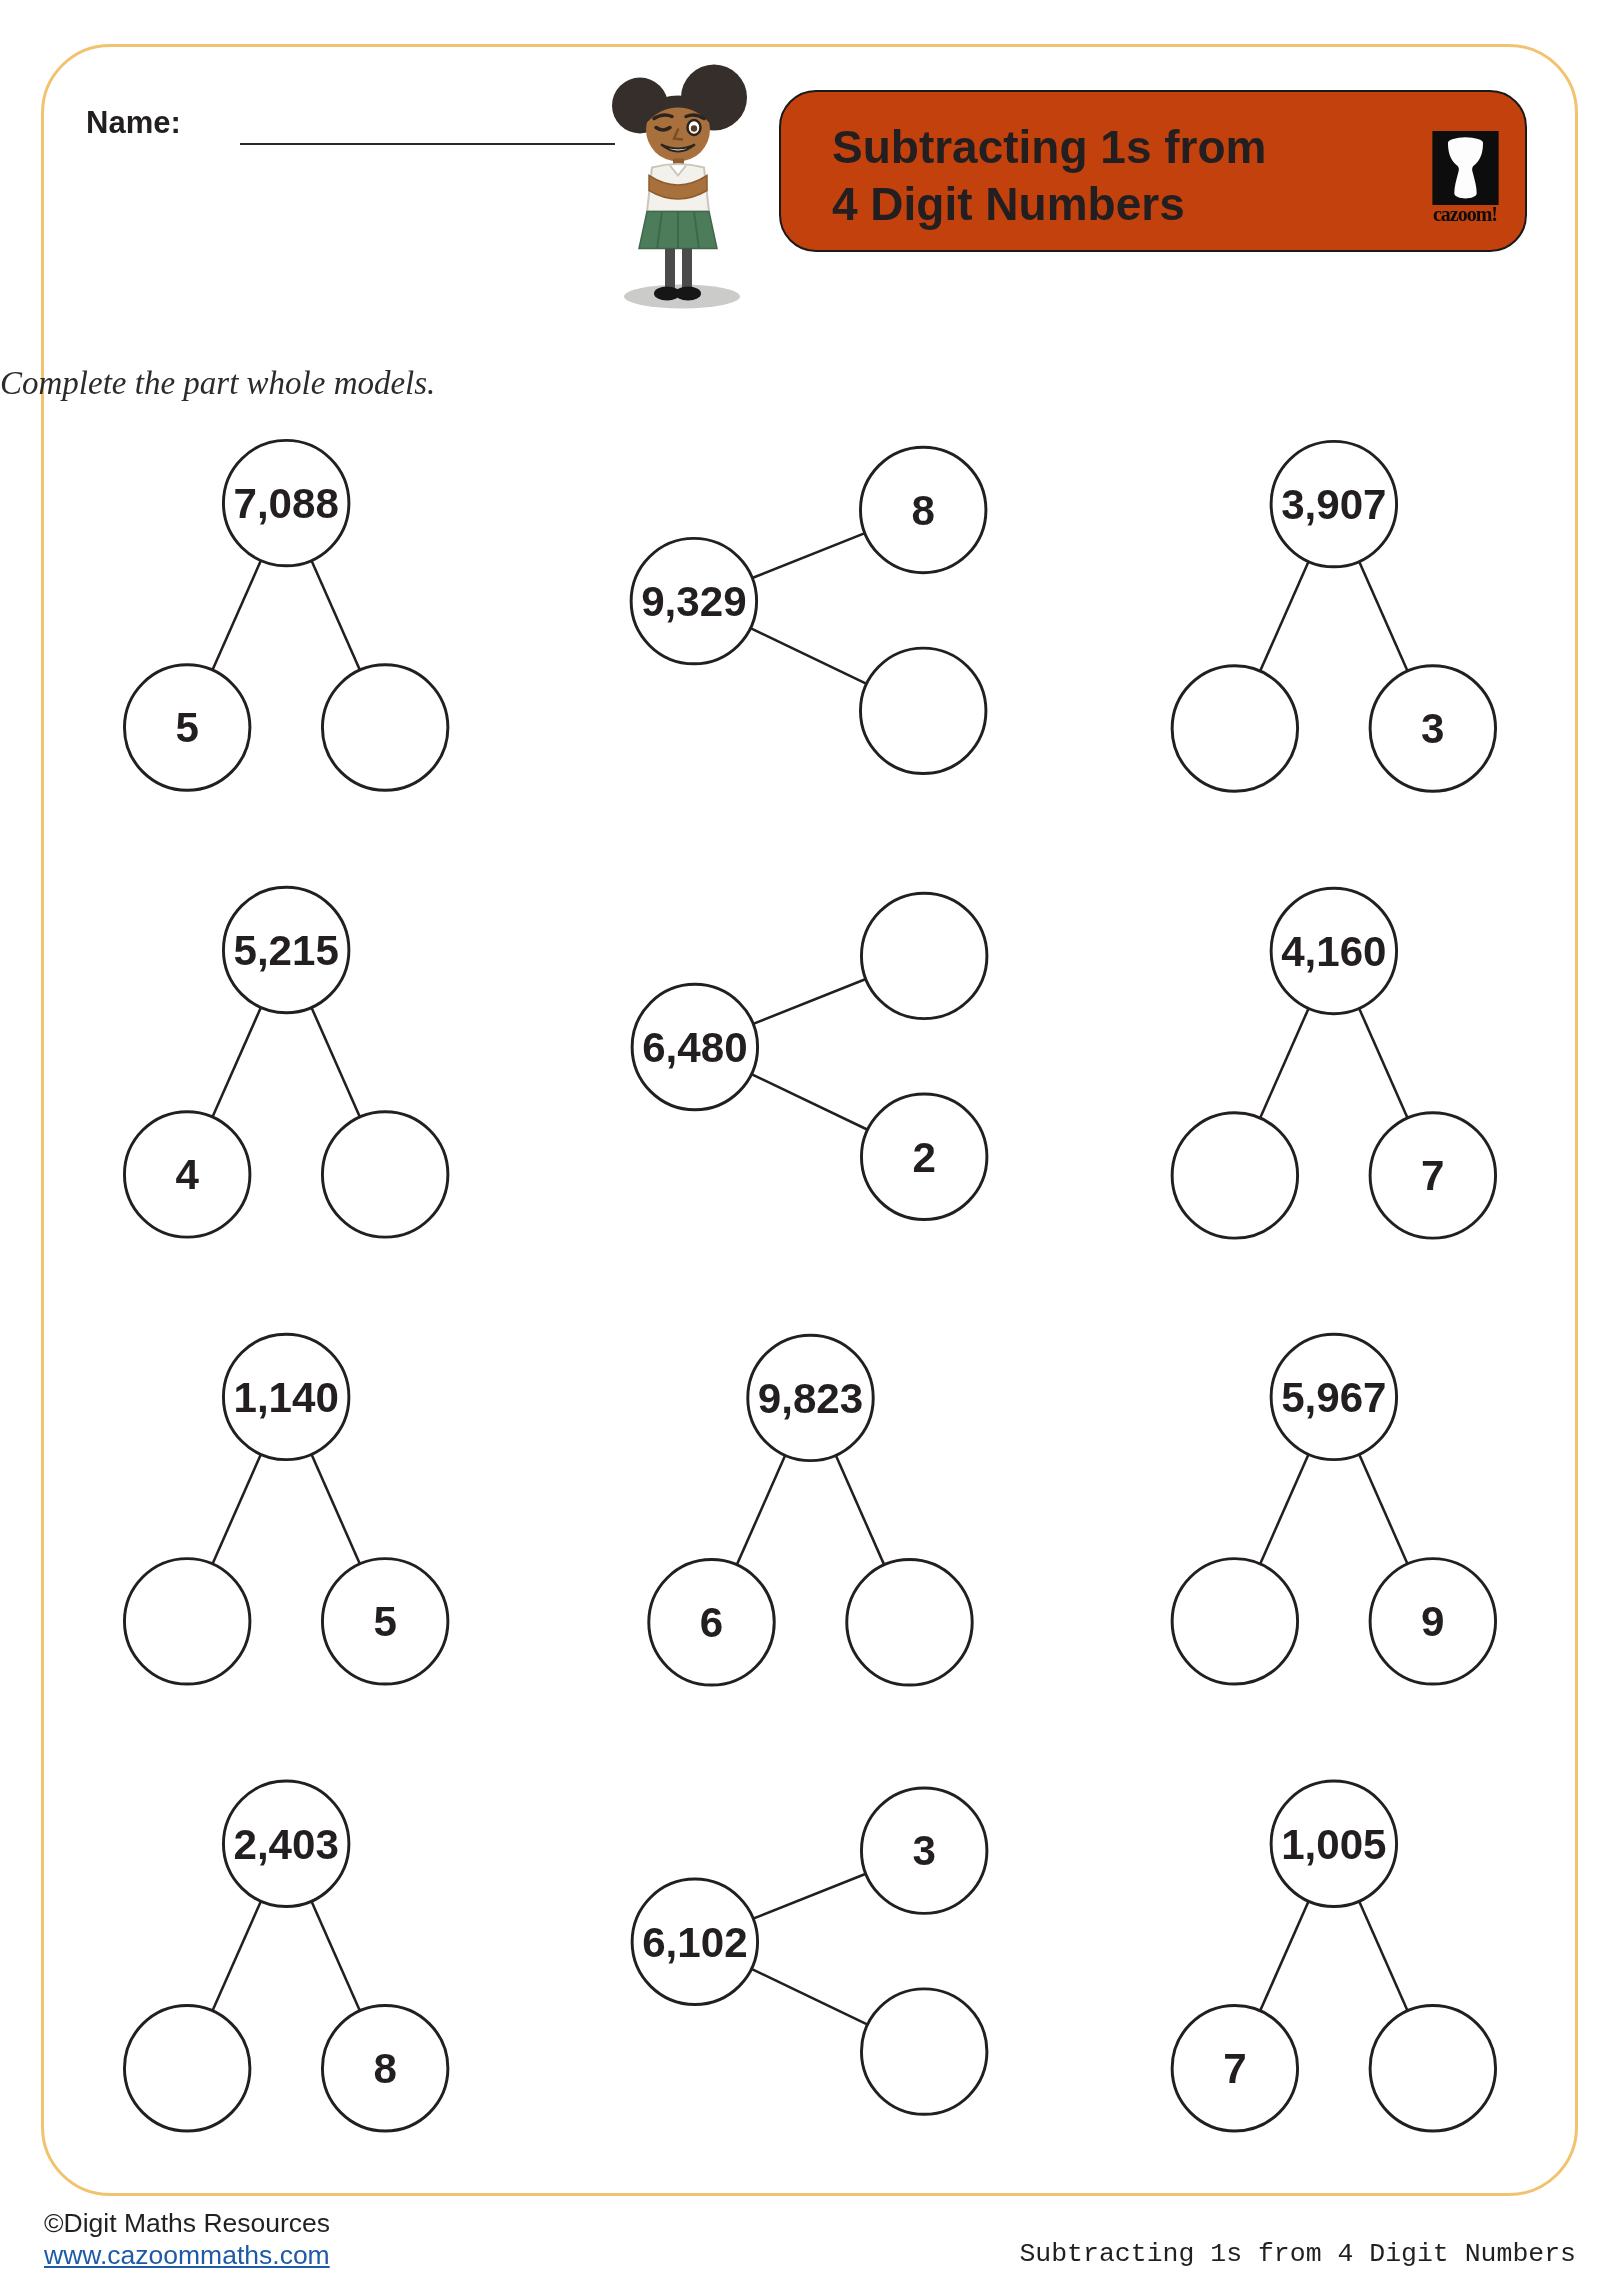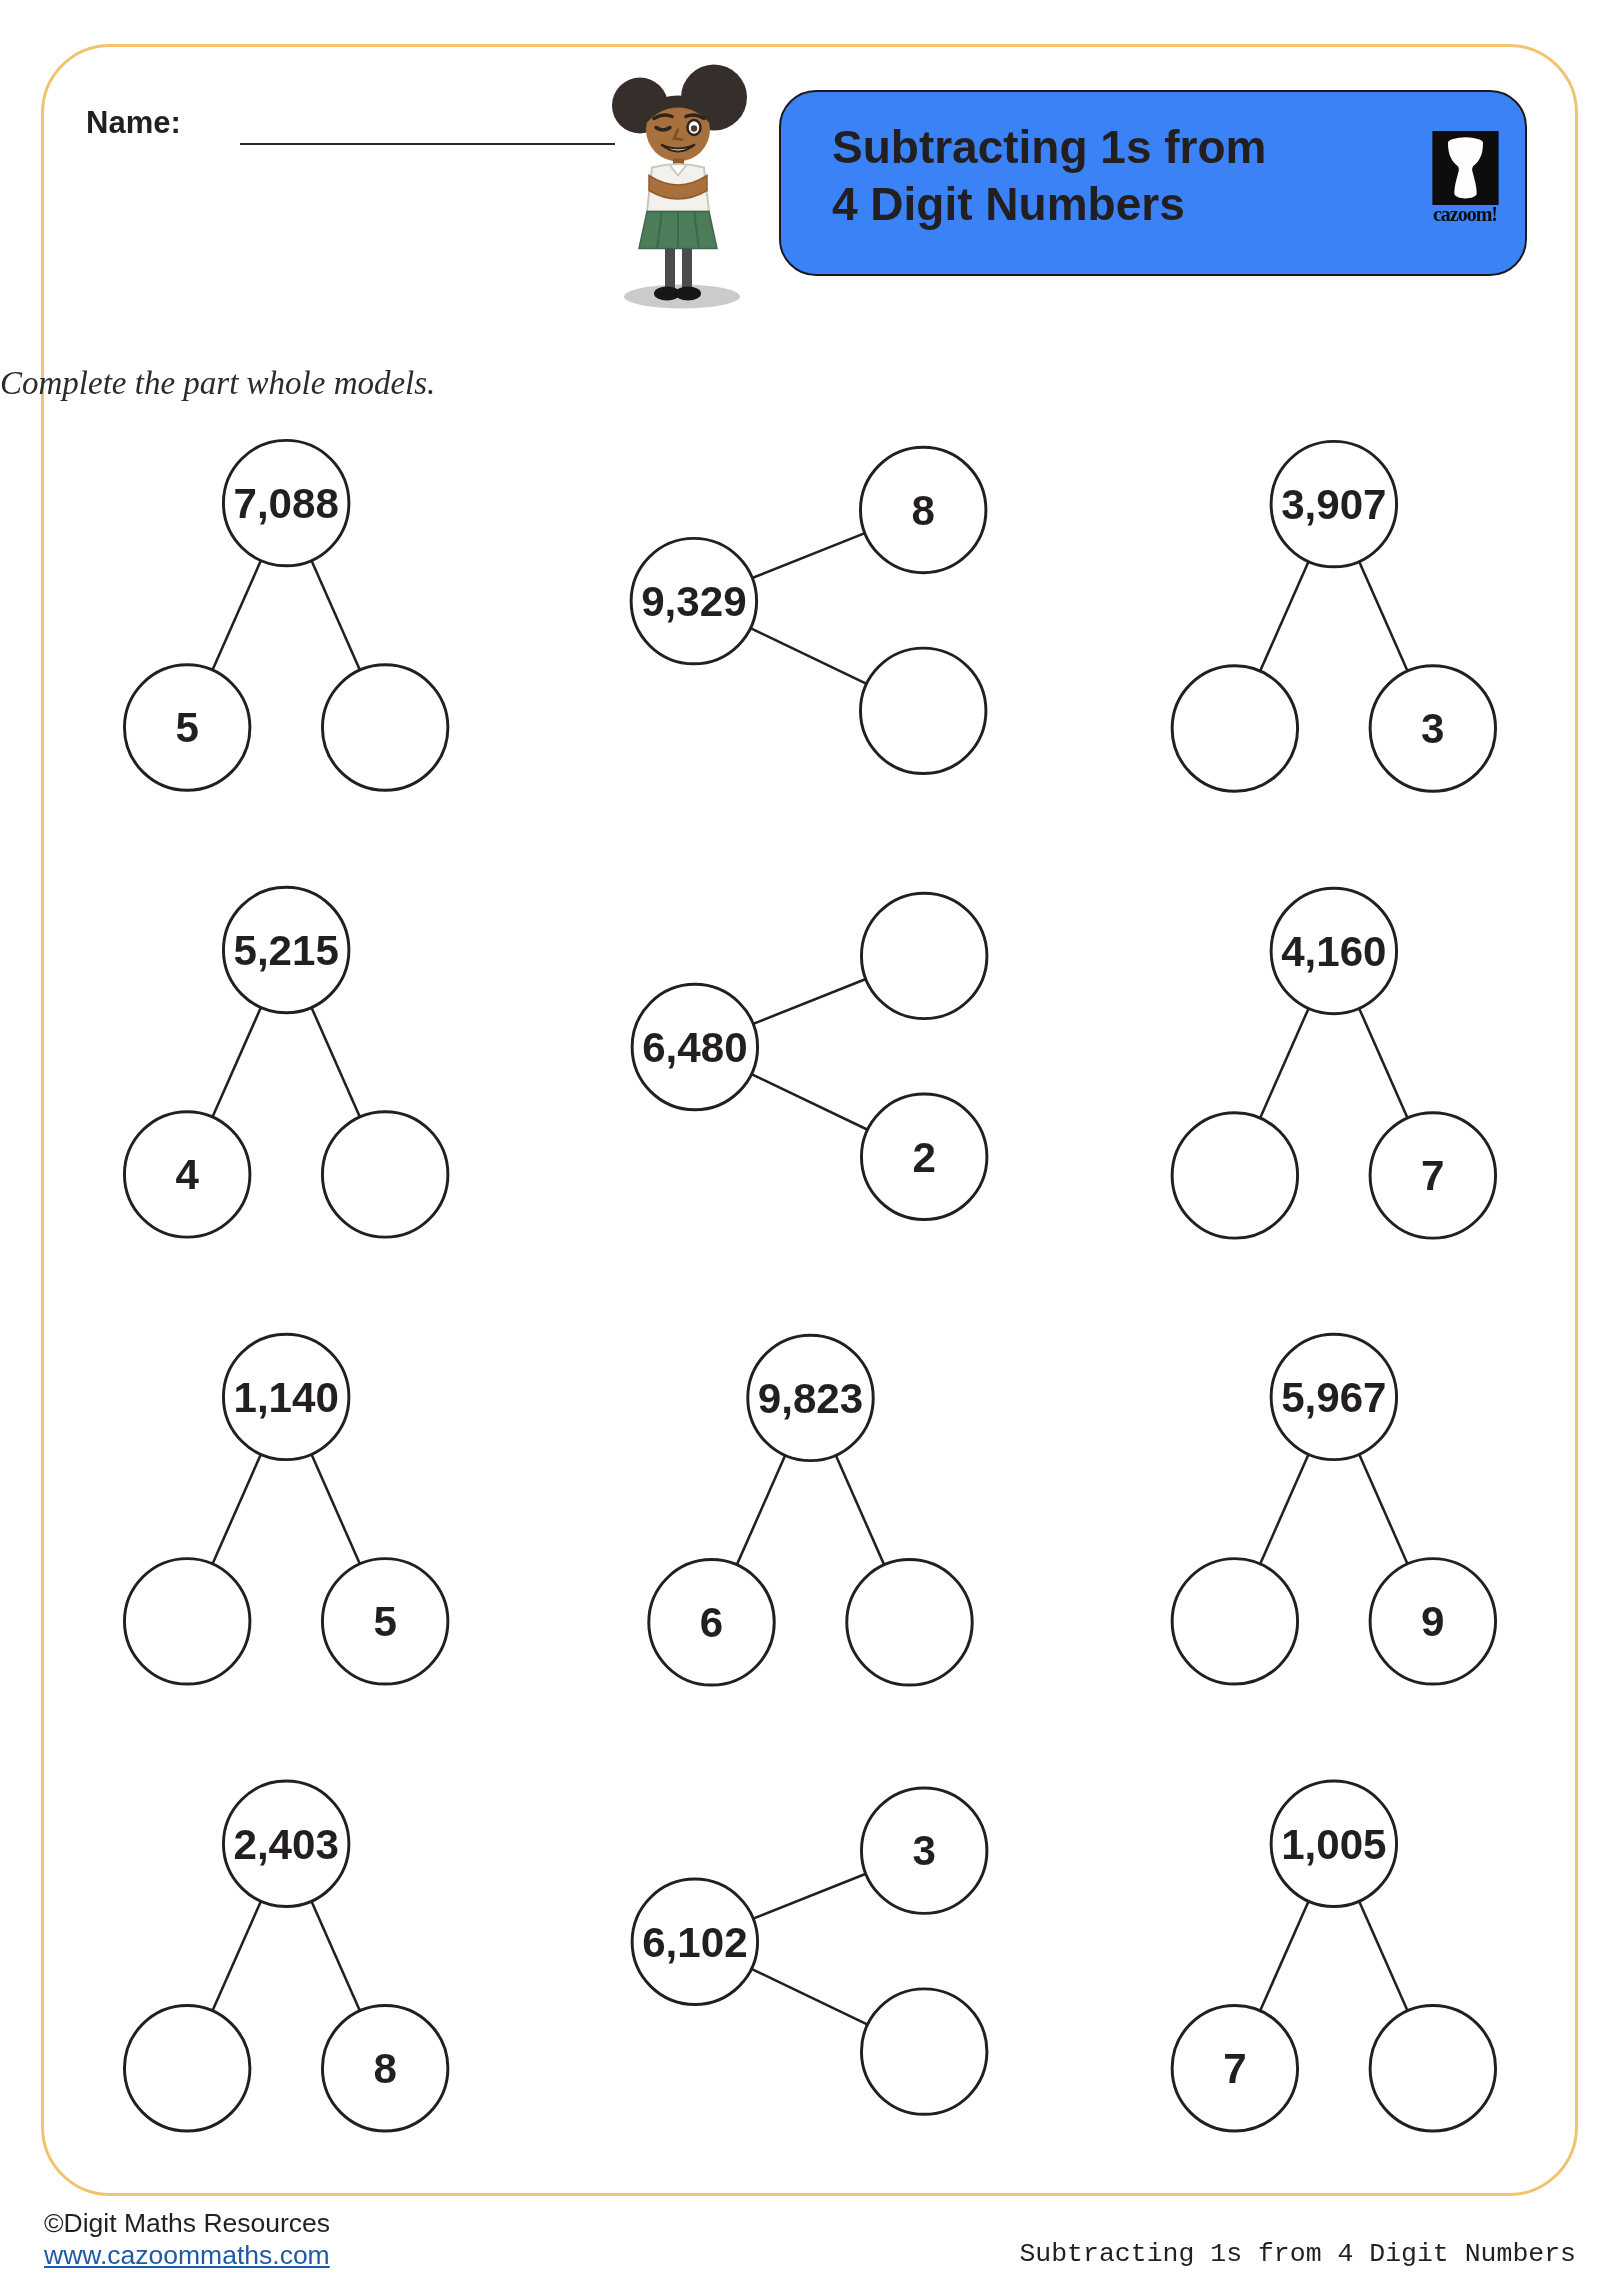--- a/index.html
+++ b/index.html
@@ -25,22 +25,22 @@
   .field-label{
     font-weight:bold;font-size:31px;line-height:45px;width:154px;flex:0 0 154px;margin-top:32px;
   }
   .field-line{
     flex:1 1 auto;border-bottom:2.9px solid #2a2a2a;height:39px;
   }
   
   .mascot{position:absolute;left:594px;top:63px;width:180px;height:251px;}
   
   .title-box{
-    position:absolute;left:779px;top:90px;width:748px;height:186px;
-    background:#3b82f6;border:2.9px solid #1a1a1a;border-radius:37px;
+    position:absolute;left:779px;top:90px;width:748px;height:162px;
+    background:#c2410c;border:2.9px solid #1a1a1a;border-radius:37px;
     box-sizing:border-box;
   }
   .title-text{
     position:absolute;left:51px;top:27.4px;
     font-weight:bold;font-size:46px;line-height:57px;color:#231f20;
     letter-spacing:0px;
   }
   .logo{position:absolute;left:625px;top:39px;width:118px;text-align:center;}
   .logo-drum{width:67px;height:74px;display:block;margin:0 auto;}
   .logo-text{

